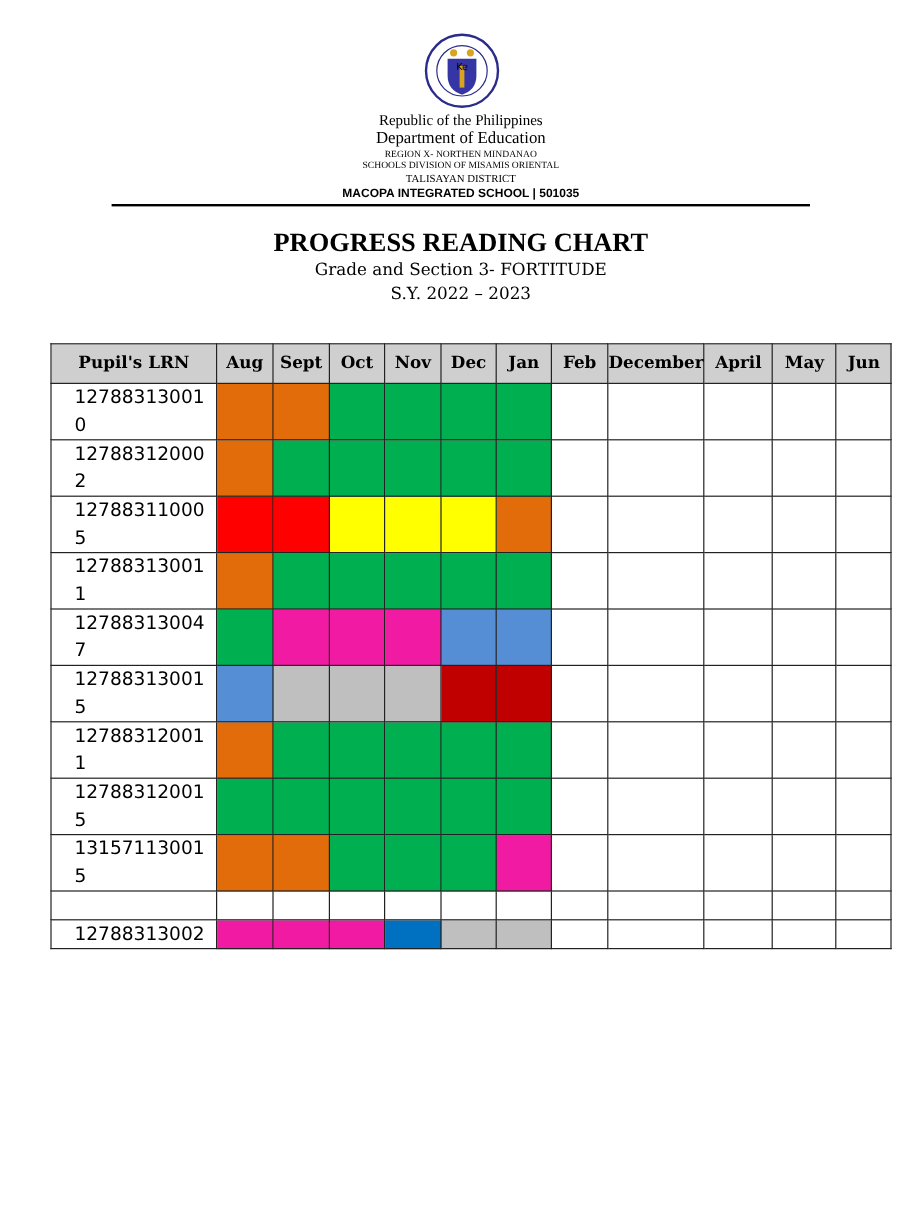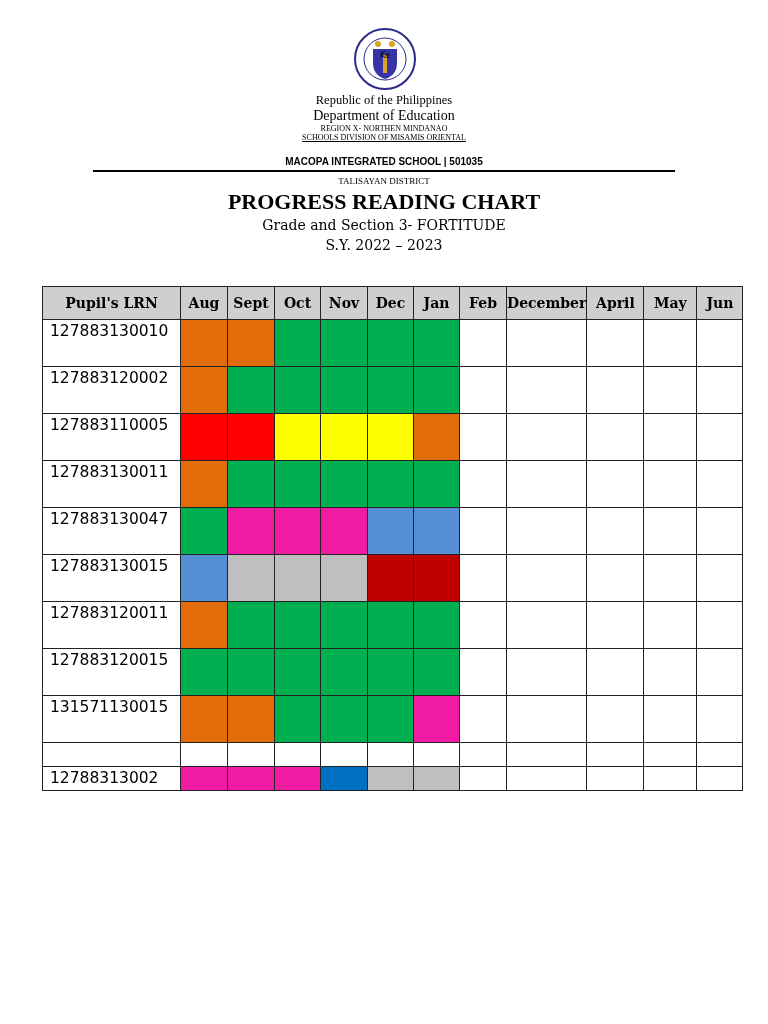--- a/index.html
+++ b/index.html
@@ -2,32 +2,32 @@
 <html><head>
 <meta charset="utf-8">
 <style>
   html, body { margin: 0; padding: 0; background: #ffffff; }
   body { width: 768px; height: 1024px; position: relative; overflow: hidden; font-family: "DejaVu Serif", serif; color: #000; }
   .logo { position: absolute; left: 353px; top: 27px; width: 64px; height: 64px; }
   .hdr { position: absolute; left: 0; width: 768px; text-align: center; font-family: "Liberation Serif", serif; }
   .h1 { top: 93px; font-size: 12.5px; }
   .h2 { top: 108px; font-size: 14px; }
   .h3 { top: 124px; font-size: 8px; letter-spacing: 0; }
-  .h4 { top: 133px; font-size: 8px; text-decoration: underline; }
-  .h5 { top: 144px; font-size: 9px; margin-top: 32px; }
+  .h4 { top: 133px; font-size: 8px; }
+  .h5 { top: 144px; font-size: 9px; }
   .h6 { top: 156px; font-size: 10px; font-weight: bold; font-family: "Liberation Sans", sans-serif; }
   .rule { position: absolute; left: 93px; top: 170px; width: 582px; height: 2px; background: #000; }
   .title { position: absolute; top: 189px; left: 0; width: 768px; text-align: center; font-family: "Liberation Serif", serif; font-weight: bold; font-size: 22px; }
   .sub { position: absolute; left: 0; width: 768px; text-align: center; font-family: "DejaVu Serif", serif; font-size: 14px; }
   .sub1 { top: 217px; }
   .sub2 { top: 237px; }
   table.chart { position: absolute; left: 42px; top: 286px; border-collapse: collapse; table-layout: fixed; }
   table.chart th, table.chart td { border: 1.3px solid #222; padding: 0; }
   table.chart th { background: #cfcfcf; height: 32px; font-family: "DejaVu Serif", serif; font-weight: bold; font-size: 14px; text-align: center; }
-  table.chart td.lrn { font-family: "DejaVu Sans", sans-serif; font-size: 15.5px; line-height: 23px; padding-left: 7px; text-align: left; vertical-align: top; word-break: break-all; background: #fff; }
+  table.chart td.lrn { font-family: "DejaVu Sans", sans-serif; font-size: 15.5px; line-height: 23px; padding-left: 19px; text-align: left; vertical-align: top; word-break: break-all; background: #fff; }
   tr.r48 td { height: 46px; }
   tr.r24 td { height: 23px; }
   tr.r24 td.lrn { line-height: 23px; }
 </style>
 </head>
 <body>
 
 <svg class="logo" viewBox="0 0 64 64">
   <circle cx="32" cy="32" r="30" fill="#fff" stroke="#2b2b8a" stroke-width="2"></circle>
   <circle cx="32" cy="32" r="21" fill="#fff" stroke="#2b2b8a" stroke-width="1"></circle>

